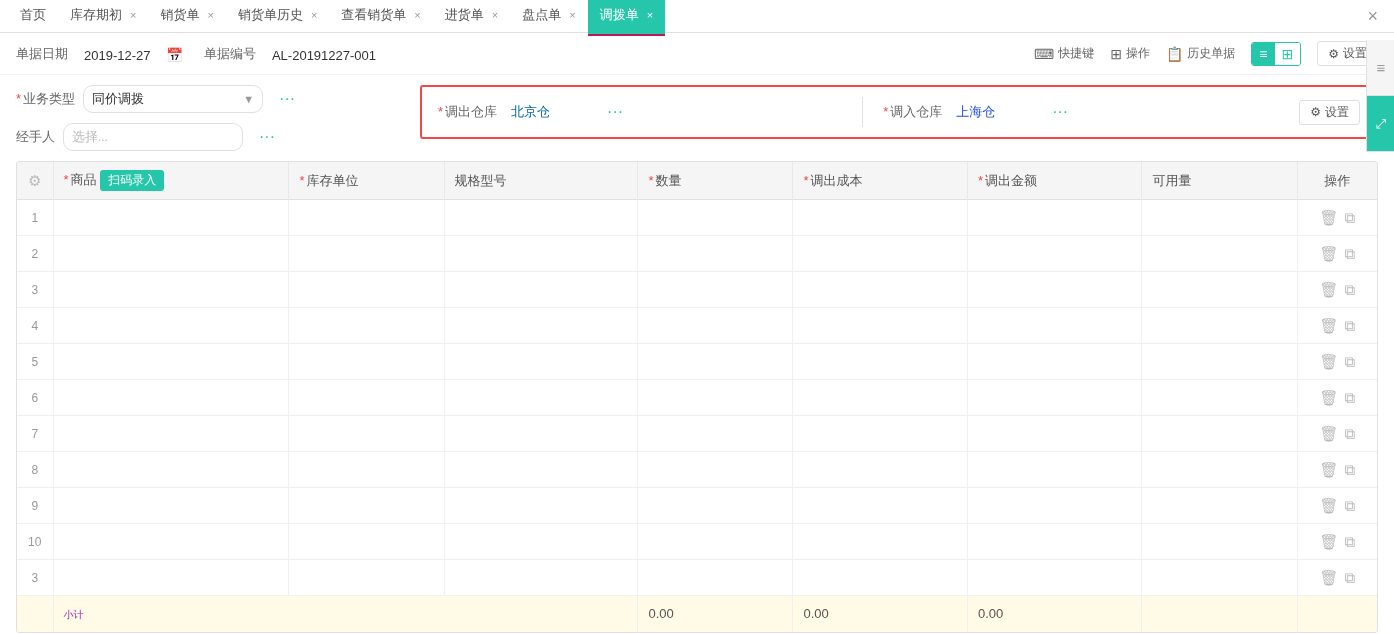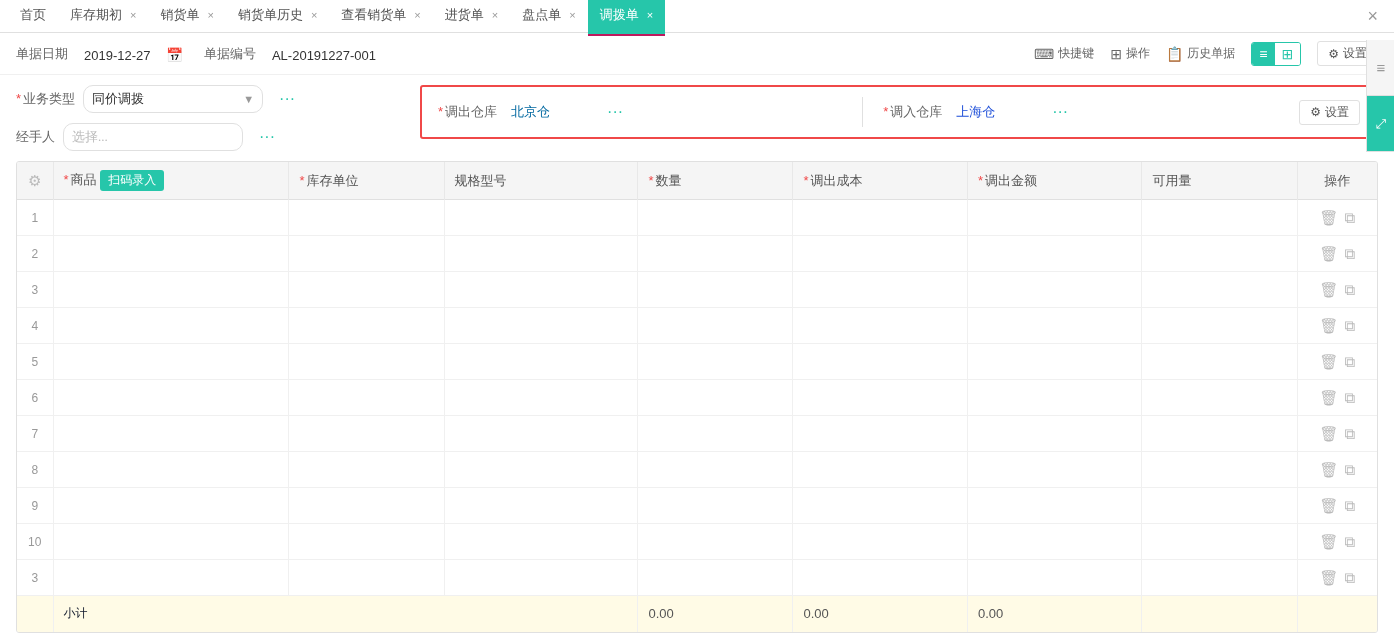--- a/index.html
+++ b/index.html
@@ -222,21 +222,21 @@
       color: #999;
       font-size: 12px;
       text-align: center;
       width: 36px;
     }
     .subtotal-row td {
       background: #fffbe6;
       font-weight: 500;
       color: #555;
     }
-    .subtotal-label { color: #0f172a; font-size: 12px; }
+    .subtotal-label { color: #a21caf; font-size: 10px; }
     .col-settings { width: 36px; text-align: center; }
     .col-product { min-width: 120px; }
     .col-unit { min-width: 80px; }
     .col-spec { min-width: 100px; }
     .col-qty { min-width: 80px; }
     .col-cost { min-width: 90px; }
     .col-amount { min-width: 90px; }
     .col-avail { min-width: 80px; }
     .col-action { width: 80px; text-align: center; }
     .required-star { color: #f04848; margin-right: 2px; }

